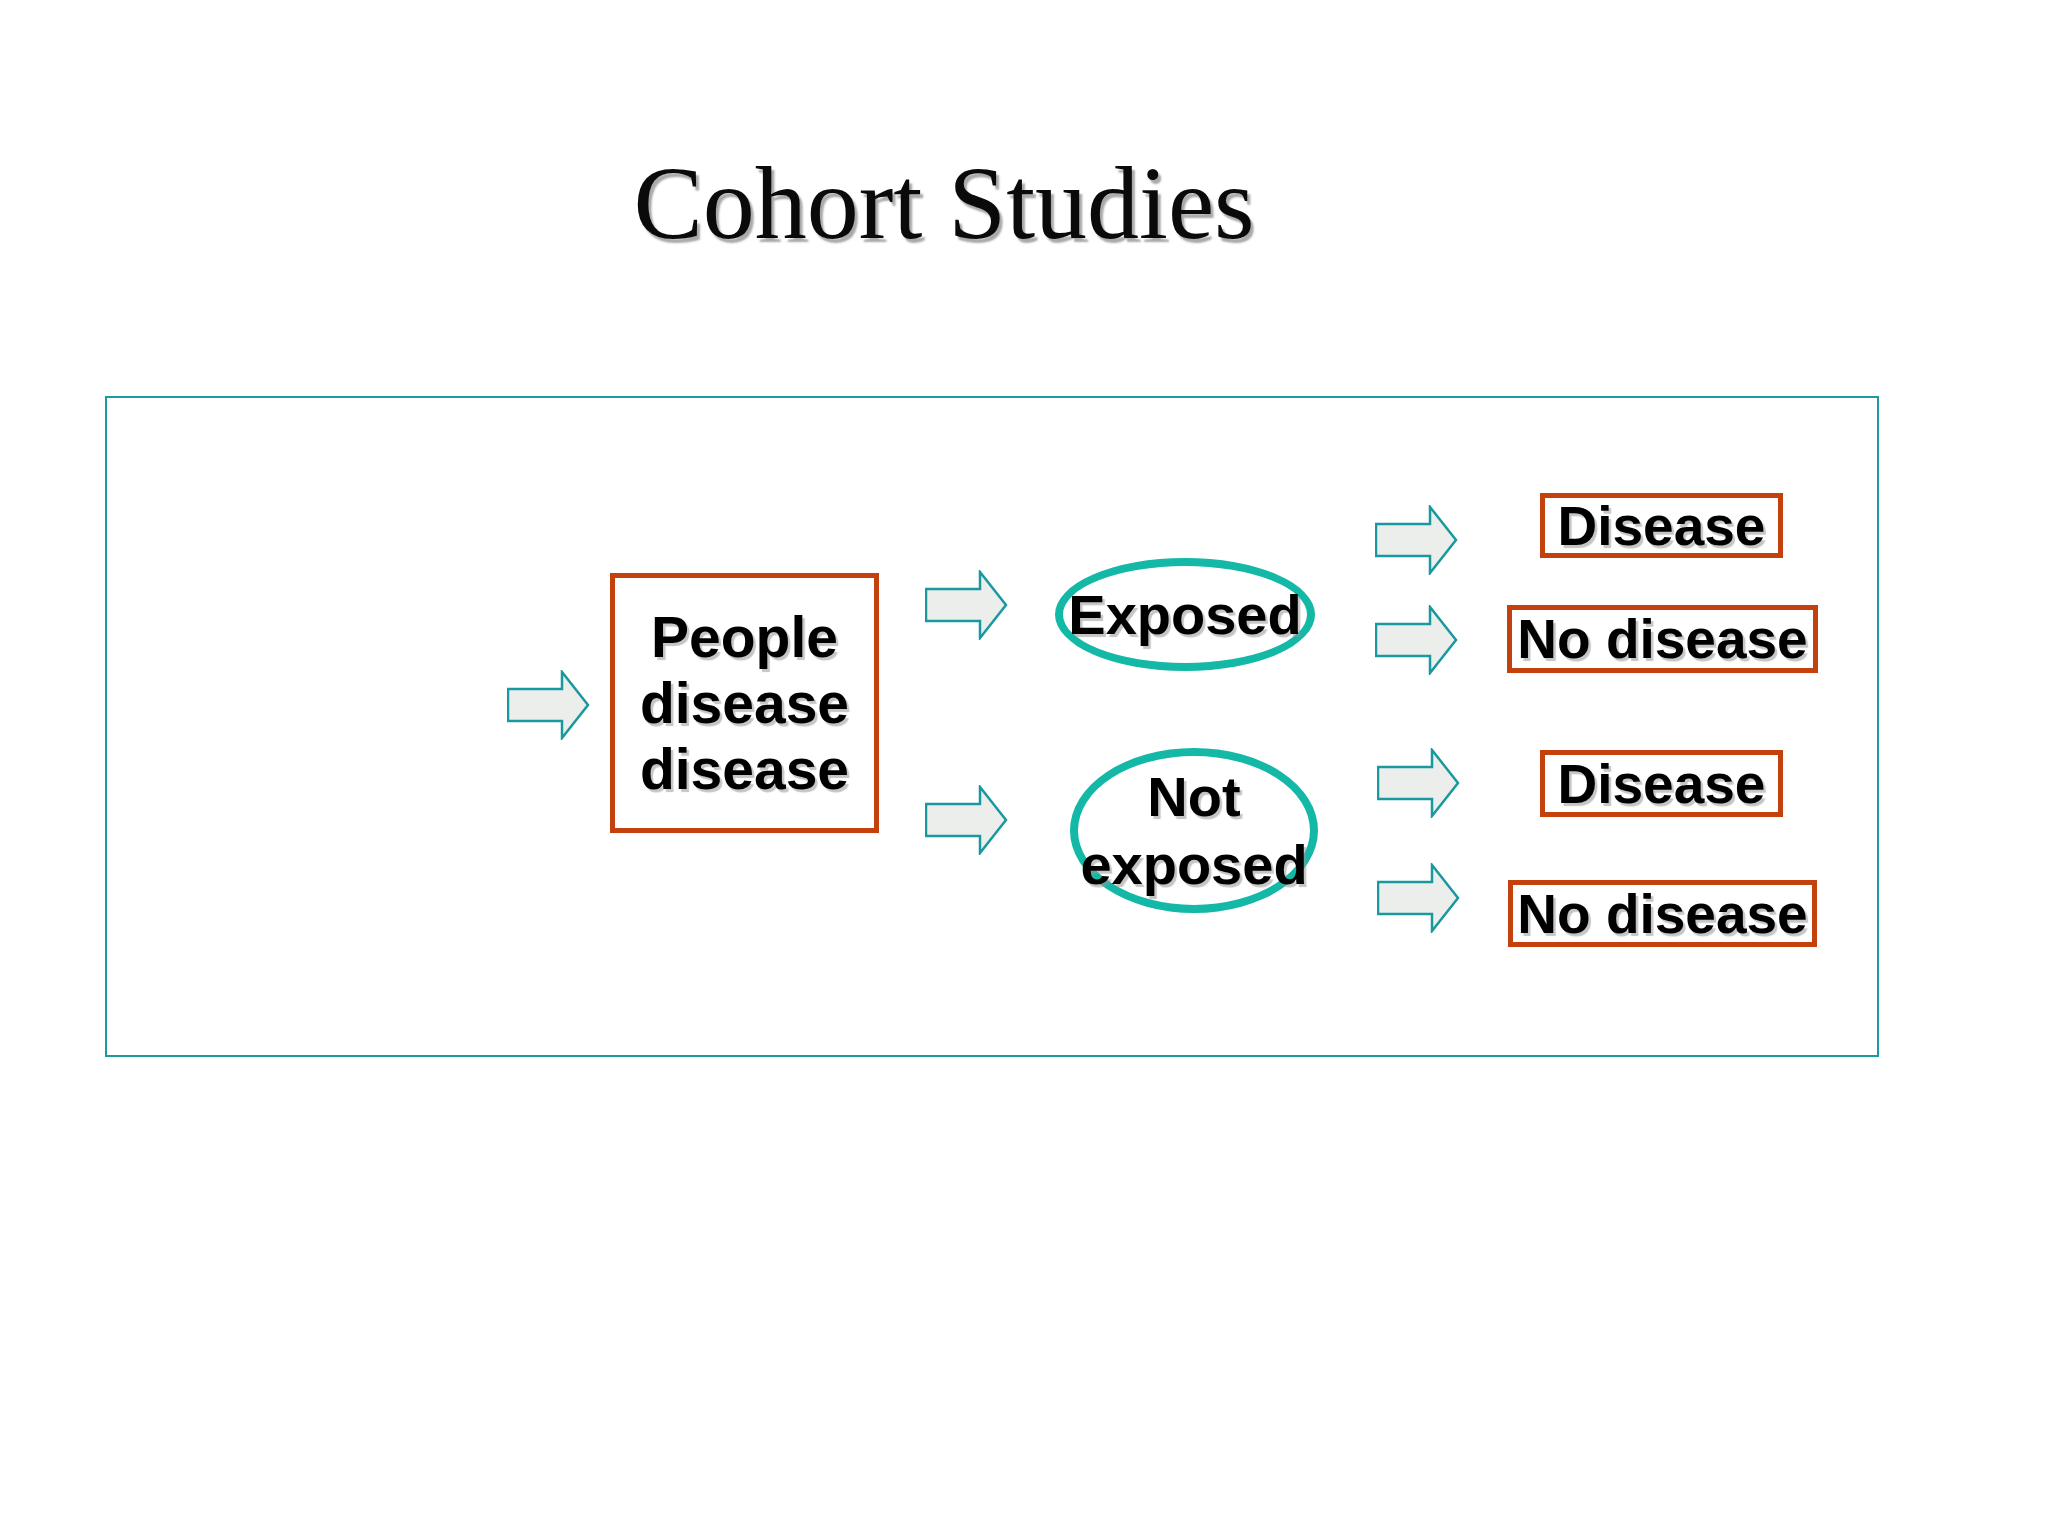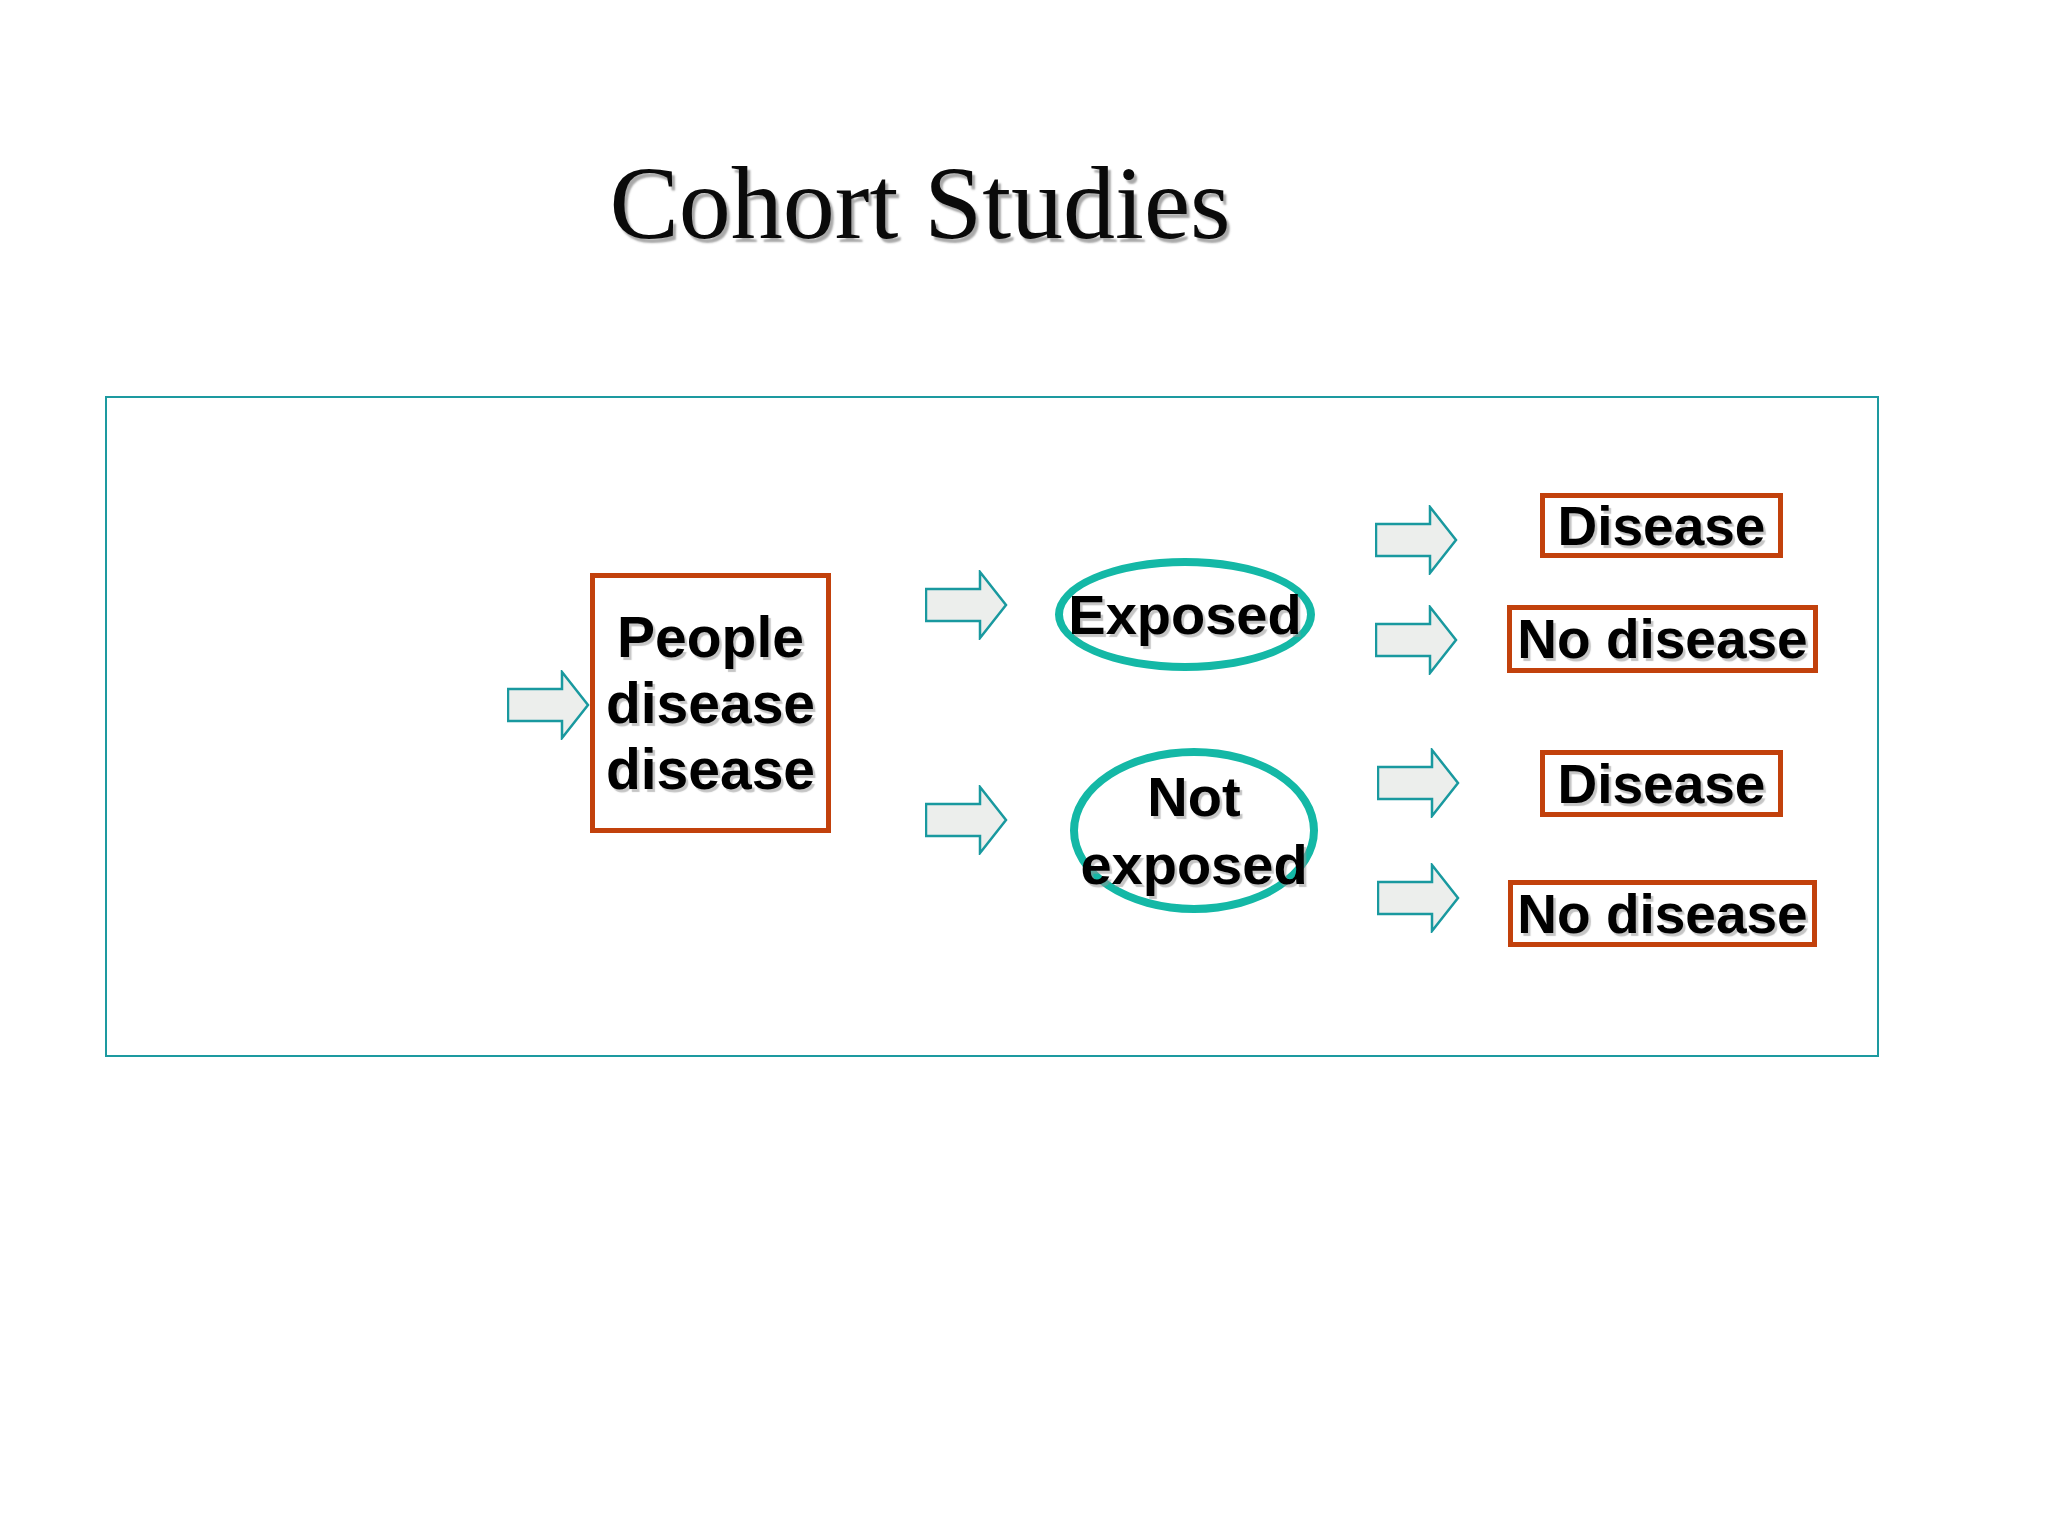--- a/index.html
+++ b/index.html
@@ -13,21 +13,21 @@
     height: 1536px;
     background: #ffffff;
     overflow: hidden;
     font-family: "Liberation Sans", sans-serif;
     color: #000000;
   }
   
   .slide-title {
     position: absolute;
     top: 148px;
-    left: 920px;
+    left: 944px;
     transform: translateX(-50%);
     font-family: "Liberation Serif", serif;
     font-weight: 400;
     font-size: 104px;
     line-height: 1.05;
     color: #0a0a0a;
     white-space: nowrap;
     text-shadow: 3px 4px 2px rgba(140,140,140,0.75);
   }
   
@@ -58,21 +58,21 @@
   .label   { white-space: nowrap; }
 
   
   .population {
     left: 108px; top: 622px; width: 384px; height: 146px;
     border-width: 2px;
     font-size: 57px;
   }
   
   .people-box {
-    left: 590px; top: 573px; width: 241px; height: 260px;
+    left: 610px; top: 573px; width: 269px; height: 260px;
     font-size: 57px; line-height: 66px;
   }
   
   .exposed {
     left: 1055px; top: 558px; width: 260px; height: 113px;
     font-size: 56px;
   }
   
   .not-exposed {
     left: 1070px; top: 748px; width: 248px; height: 165px;

